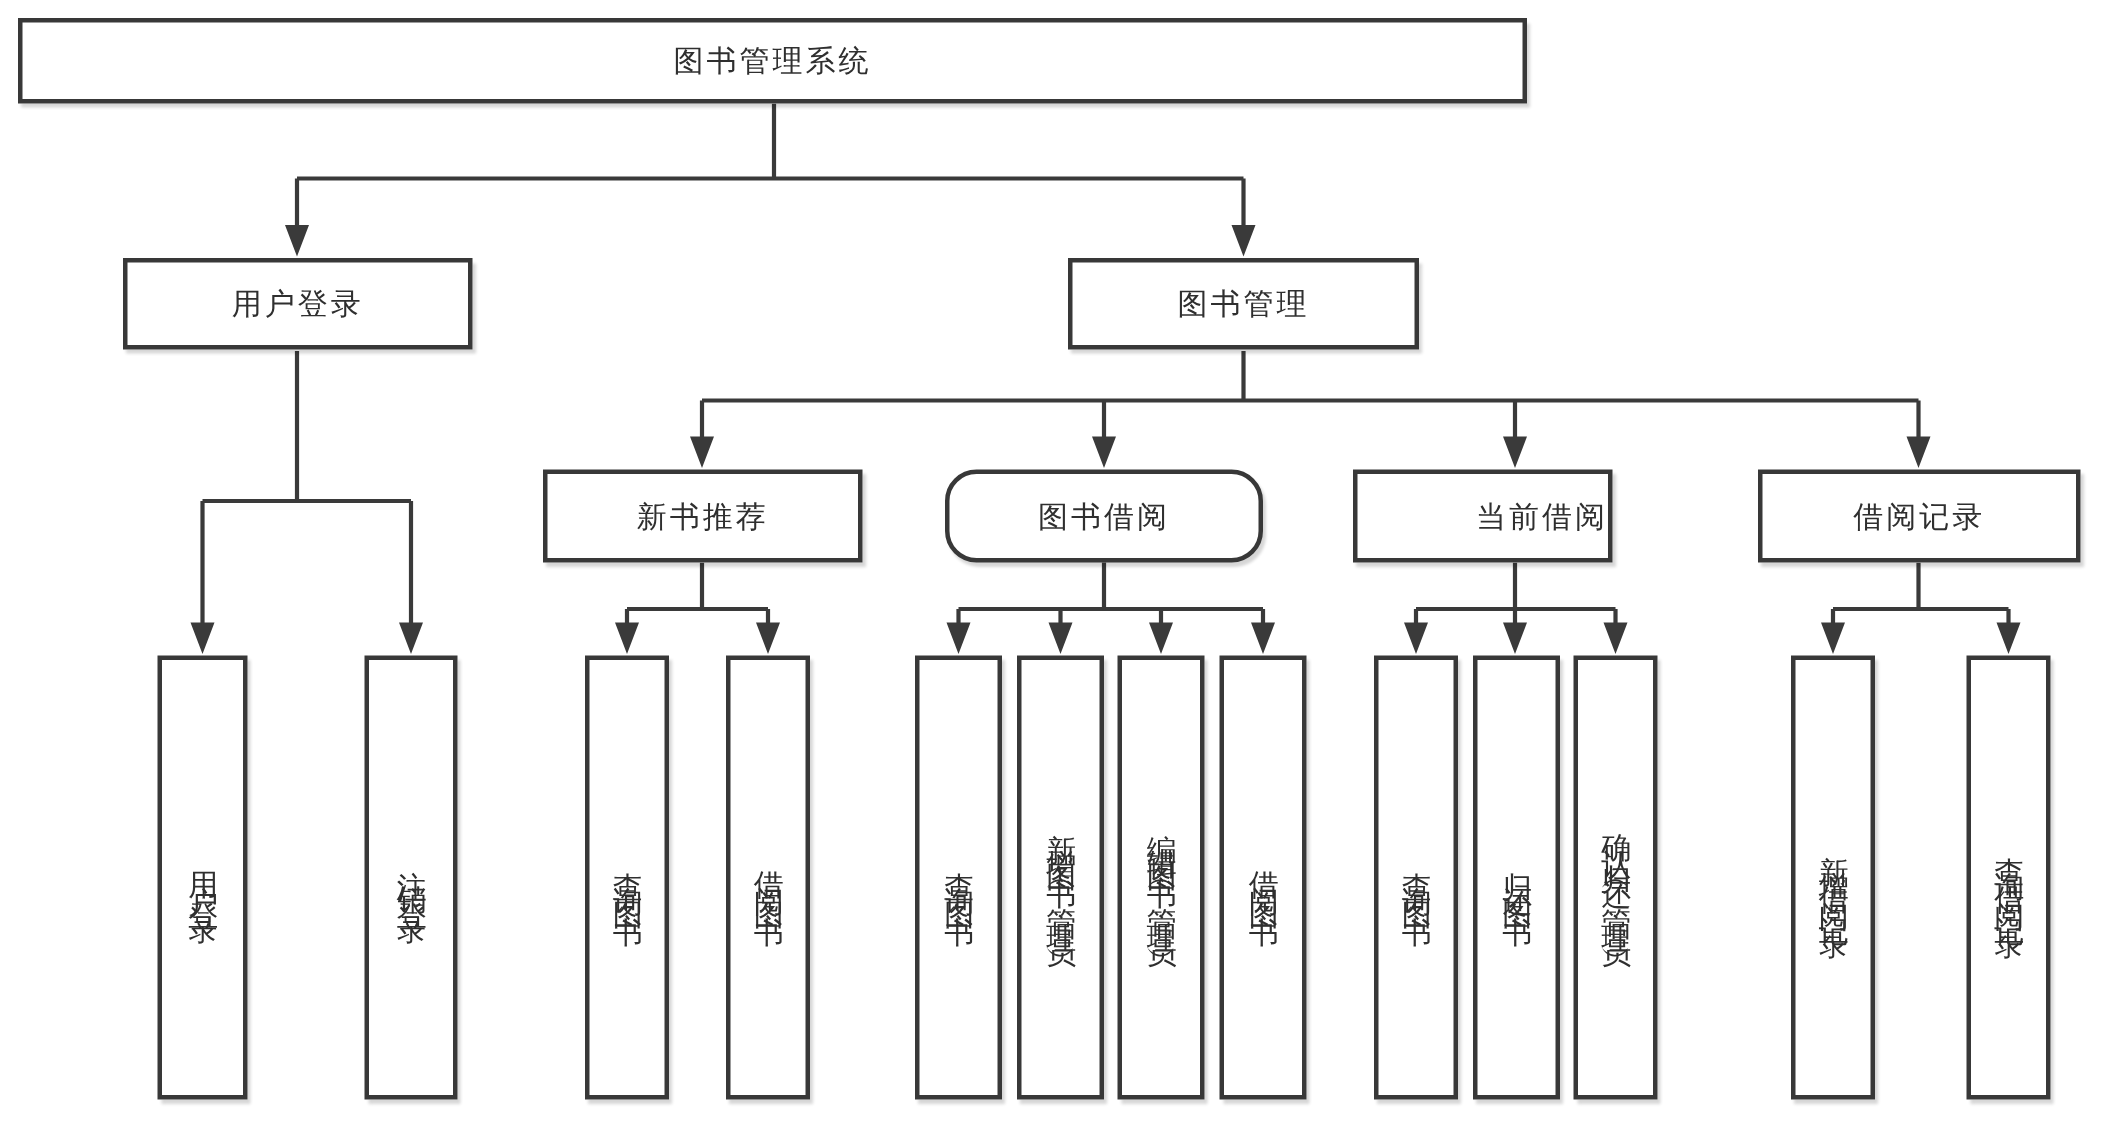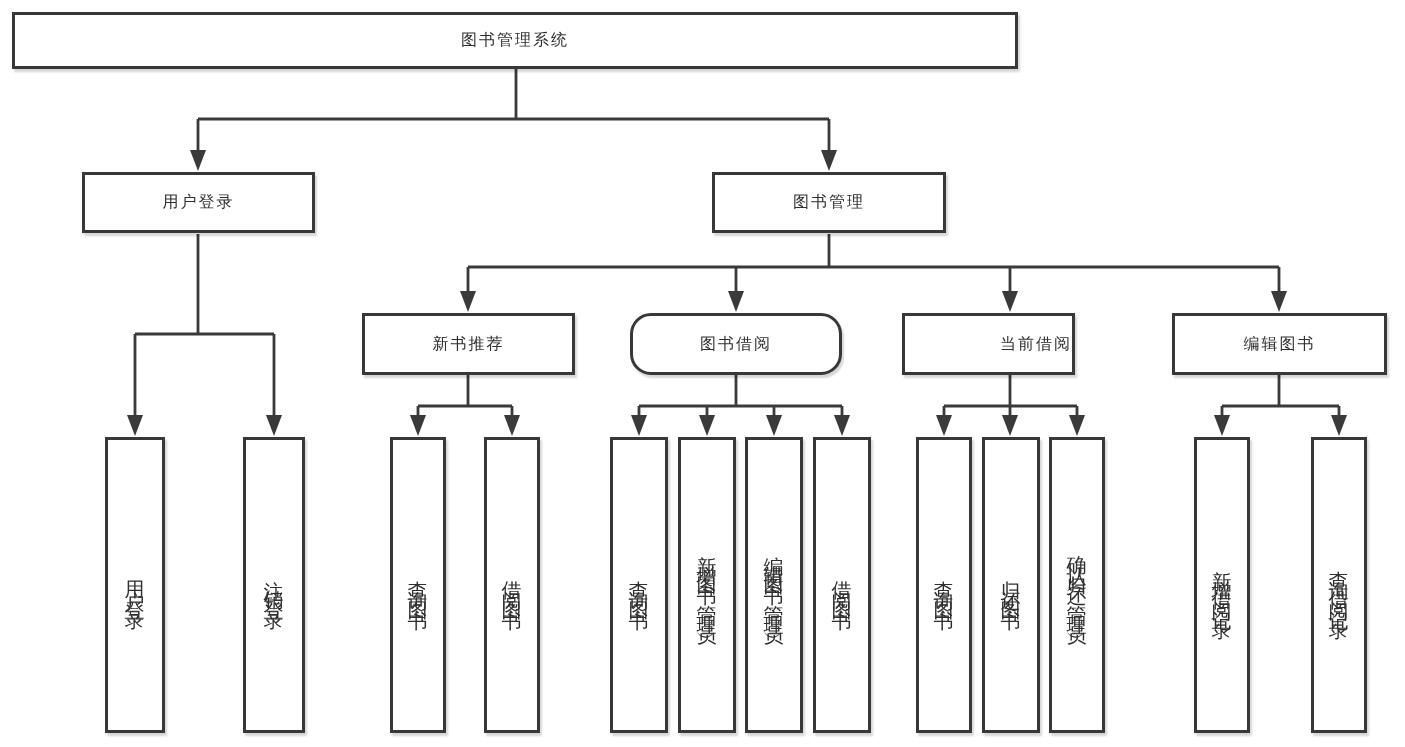--- a/index.html
+++ b/index.html
@@ -12,21 +12,21 @@
   .connectors{position:absolute;left:0;top:0;pointer-events:none;}
   .connectors .line{fill:none;stroke:var(--line,#3a3a3a);stroke-width:2.8;}
   .connectors .arrow{fill:var(--line,#3a3a3a);stroke:none;}
   .box{
     position:absolute;box-sizing:border-box;background:#fff;
     border:3px solid var(--border,#383838);
     box-shadow:2px 3px 2px rgba(0,0,0,0.16);
     display:flex;align-items:center;justify-content:center;
     color:var(--text,#2f2f2f);
   }
-  .hbox{font-size:16px;letter-spacing:2px;white-space:nowrap;}
+  .hbox{font-size:20px;letter-spacing:2px;white-space:nowrap;}
   .vbox span{
     writing-mode:vertical-rl;
     font-size:20px;letter-spacing:10px;line-height:1;
     white-space:nowrap;
   }
   .watermark{
     position:absolute;left:1183px;top:714px;
     font-size:19px;letter-spacing:1px;
     color:var(--watermark,#a5a5a5);
     white-space:nowrap;z-index:5;
@@ -68,21 +68,21 @@
   <div class="box hbox" style="left:362px;top:313px;width:213px;height:62px;">
     <span>新书推荐</span>
   </div>
   <div class="box hbox" style="left:630px;top:313px;width:212px;height:62px;border-radius:21px;">
     <span>图书借阅</span>
   </div>
   <div class="box hbox" style="left:902px;top:313px;width:173px;height:62px;justify-content:flex-end;">
     <span>当前借阅</span>
   </div>
   <div class="box hbox" style="left:1172px;top:313px;width:215px;height:62px;">
-    <span>编辑图书</span>
+    <span>借阅记录</span>
   </div>
 
   <div class="box vbox" style="left:105px;top:437px;width:60px;height:296px;">
     <span>用户登录</span>
   </div>
   <div class="box vbox" style="left:243px;top:437px;width:62px;height:296px;">
     <span>注销登录</span>
   </div>
 
   <div class="box vbox" style="left:390px;top:437px;width:56px;height:296px;">

